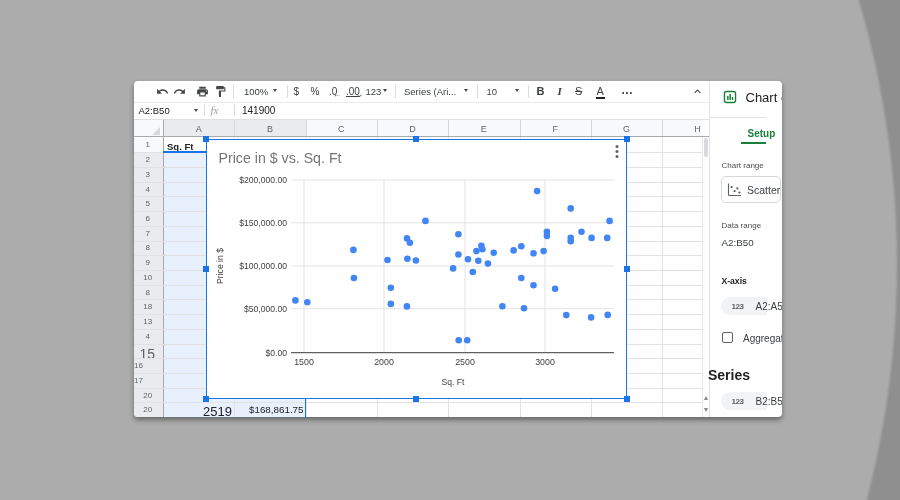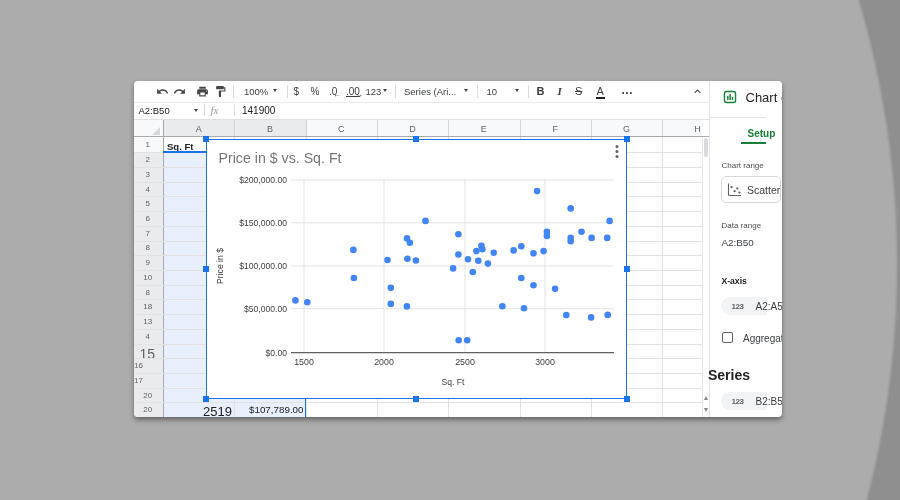--- a/index.html
+++ b/index.html
@@ -132,21 +132,21 @@
 <div class="vl" style="left:171.6px;top:55.5px;height:280.5px;"></div>
 <div class="vl" style="left:242.9px;top:55.5px;height:280.5px;"></div>
 <div class="vl" style="left:314.2px;top:55.5px;height:280.5px;"></div>
 <div class="vl" style="left:385.5px;top:55.5px;height:280.5px;"></div>
 <div class="vl" style="left:456.8px;top:55.5px;height:280.5px;"></div>
 <div class="vl" style="left:528.1px;top:55.5px;height:280.5px;"></div>
 <div class="t" style="left:33px;top:59.5px;font-size:9.5px;font-weight:bold;color:#202124;">Sq. Ft</div>
 <div class="abs" style="left:29px;top:70.42px;width:43px;height:1.5px;background:#1a73e8;"></div>
 <div class="abs" style="left:170.9px;top:317.5px;width:1.4px;height:18.5px;background:#1a73e8;"></div>
 <div class="t" style="left:40px;top:323.32000000000005px;width:58px;text-align:right;font-size:13px;color:#202124;">2519</div>
-<div class="t" style="left:100px;top:323.32000000000005px;width:69.5px;text-align:right;font-size:9.8px;color:#202124;">$107,789.00</div>
+<div class="t" style="left:100px;top:323.32000000000005px;width:69.5px;text-align:right;font-size:9.8px;color:#202124;">$168,861.75</div>
 <div class="abs" style="left:568px;top:55.5px;width:7px;height:280.5px;background:#fff;border-left:1px solid #e8e8e8;"></div>
 <div class="abs" style="left:569.8px;top:57px;width:4.4px;height:19px;background:#d8dadd;border-radius:2.5px;"></div>
 <div class="abs" style="left:568.5px;top:312px;width:6.5px;height:11px;background:#fff;"></div>
 <div class="abs" style="left:570px;top:315px;width:0;height:0;border-left:2.5px solid transparent;border-right:2.5px solid transparent;border-bottom:4px solid #80868b;"></div>
 <div class="abs" style="left:570px;top:327px;width:0;height:0;border-left:2.5px solid transparent;border-right:2.5px solid transparent;border-top:4px solid #80868b;"></div>
 <div class="abs" style="left:72px;top:58px;width:420.5px;height:259.5px;background:#fff;border:1.5px solid #1a73e8;box-sizing:border-box;"></div>
 <svg class="abs" style="left:72px;top:58px" width="420" height="259" viewBox="0 0 420 259">
       <line x1="85" y1="41" x2="408" y2="41" stroke="#e3e3e3" stroke-width="1"></line>
       <line x1="85" y1="83.8" x2="408" y2="83.8" stroke="#e3e3e3" stroke-width="1"></line>
       <line x1="85" y1="127" x2="408" y2="127" stroke="#e3e3e3" stroke-width="1"></line>

